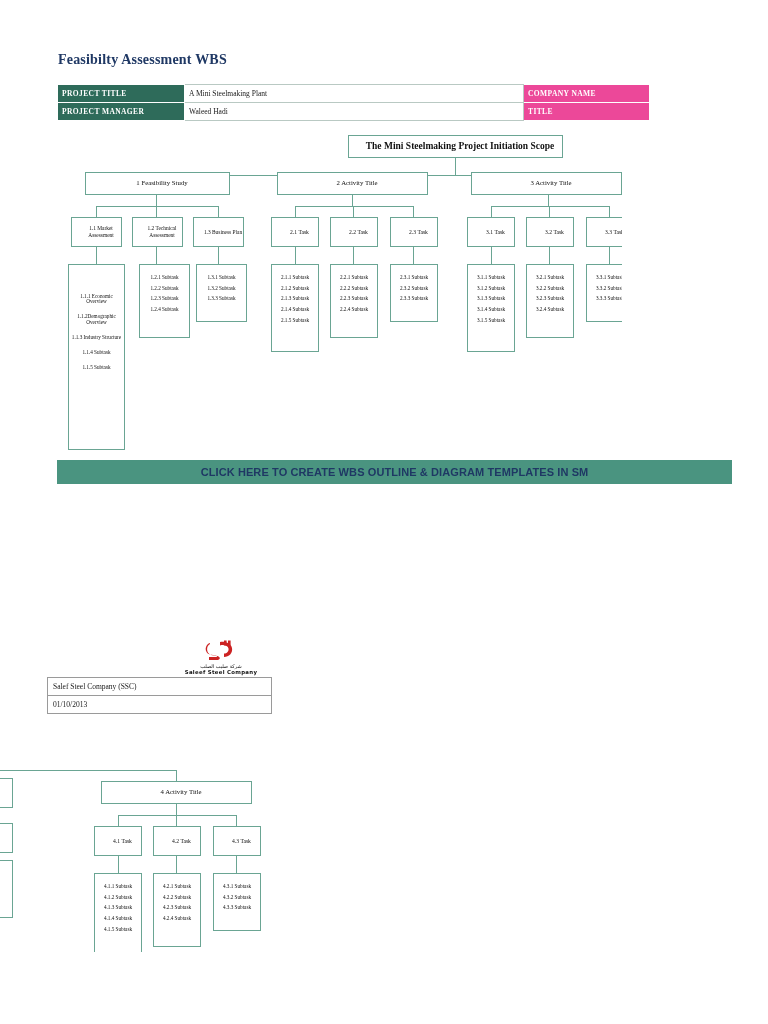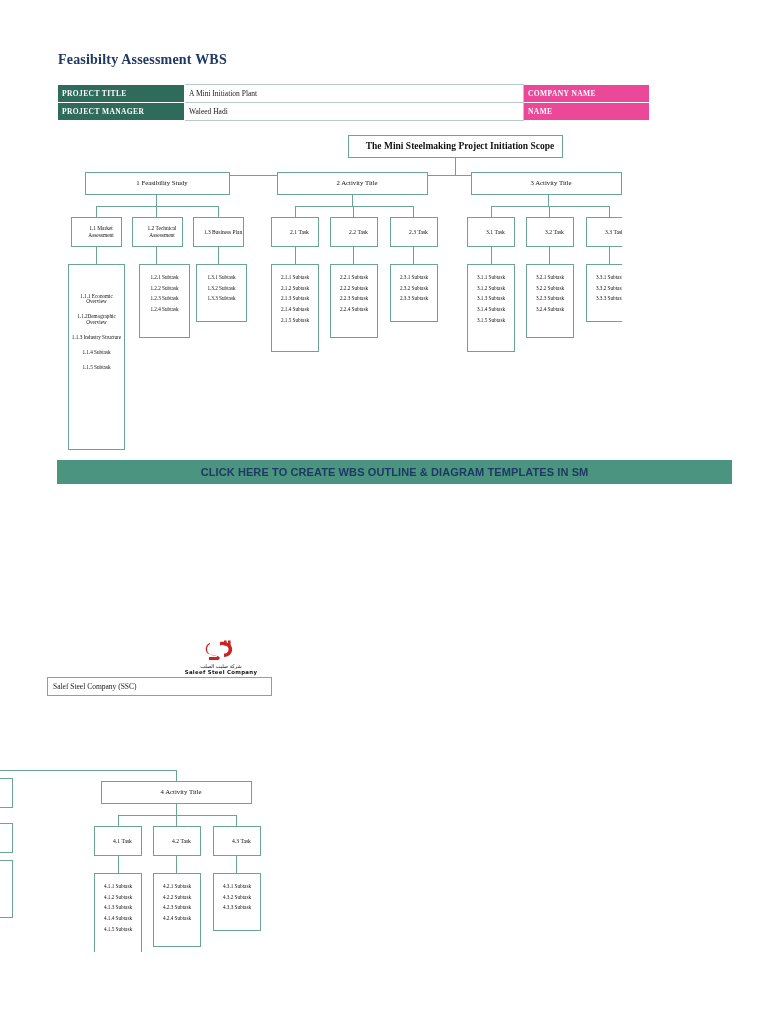--- a/index.html
+++ b/index.html
@@ -116,27 +116,27 @@
 <body>
 
 <div class="page">
 
   <div class="page-title">Feasibilty Assessment WBS</div>
 
   <table class="info-table">
     <tbody>
         <tr>
       <td class="lbl">PROJECT TITLE</td>
-      <td class="val">A Mini Initiation Plant</td>
+      <td class="val">A Mini Steelmaking Plant</td>
       <td class="lbl2">COMPANY NAME</td>
     </tr>
     <tr>
       <td class="lbl">PROJECT MANAGER</td>
       <td class="val">Waleed Hadi</td>
-      <td class="lbl2">NAME</td>
+      <td class="lbl2">TITLE</td>
     </tr>
   </tbody>
     </table>
 
   <div class="diagram-clip">
 
     <div class="node node-root" style="left:348px;top:7px;width:215px;height:23px;">The Mini Steelmaking Project Initiation Scope</div>
 
     <div class="conn vline" style="left:455px;top:30px;height:17px;"></div>
 
@@ -262,20 +262,23 @@
     </svg>
     <div class="logo-ar">شركة صليب الصلب</div>
     <div class="logo-en">Saleef Steel Company</div>
   </div>
 
   <table class="co-table">
     <tbody>
         <tr>
       <td>Salef Steel Company (SSC)</td>
     </tr>
+    <tr>
+      <td>01/10/2013</td>
+    </tr>
   </tbody>
     </table>
 
   <div class="diagram-clip2">
 
     <div class="conn hline" style="left:0px;top:18px;width:177px;"></div>
     <div class="conn vline" style="left:176px;top:18px;height:11px;"></div>
 
     <div class="node node-task" style="left:-35px;top:26px;width:48px;height:30px;"></div>
     <div class="node node-task" style="left:-35px;top:71px;width:48px;height:30px;"></div>

